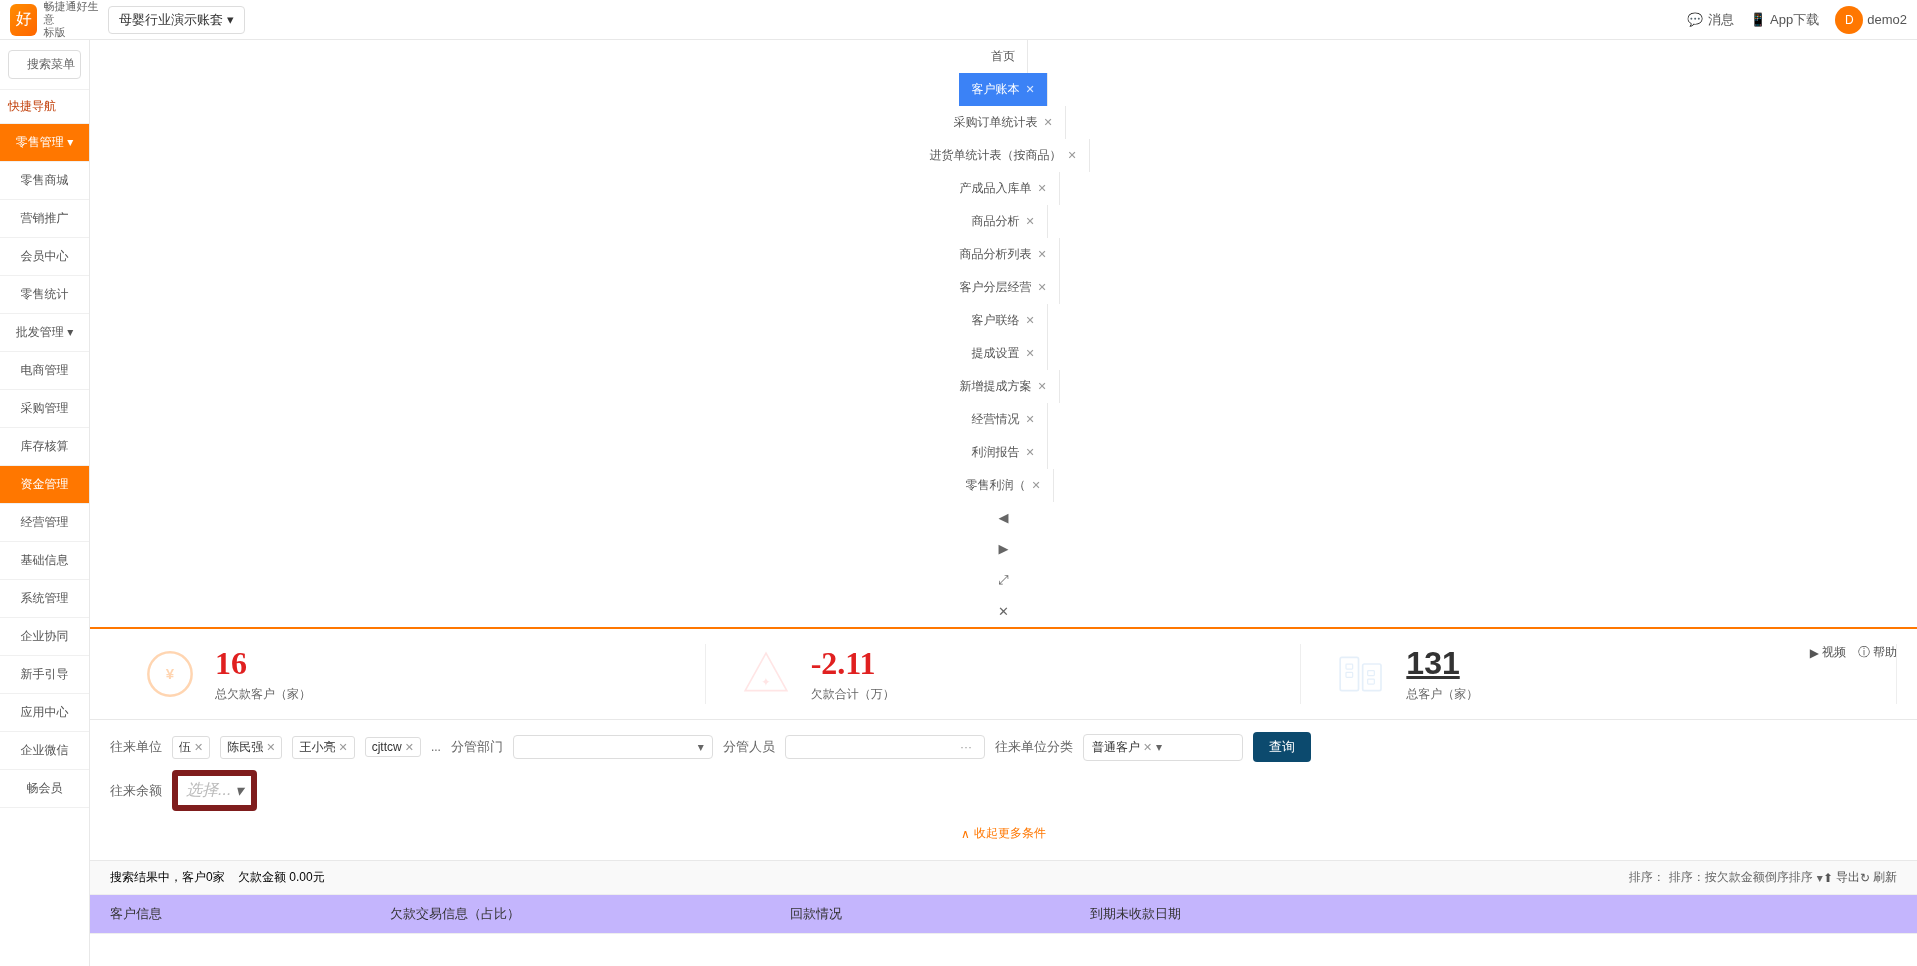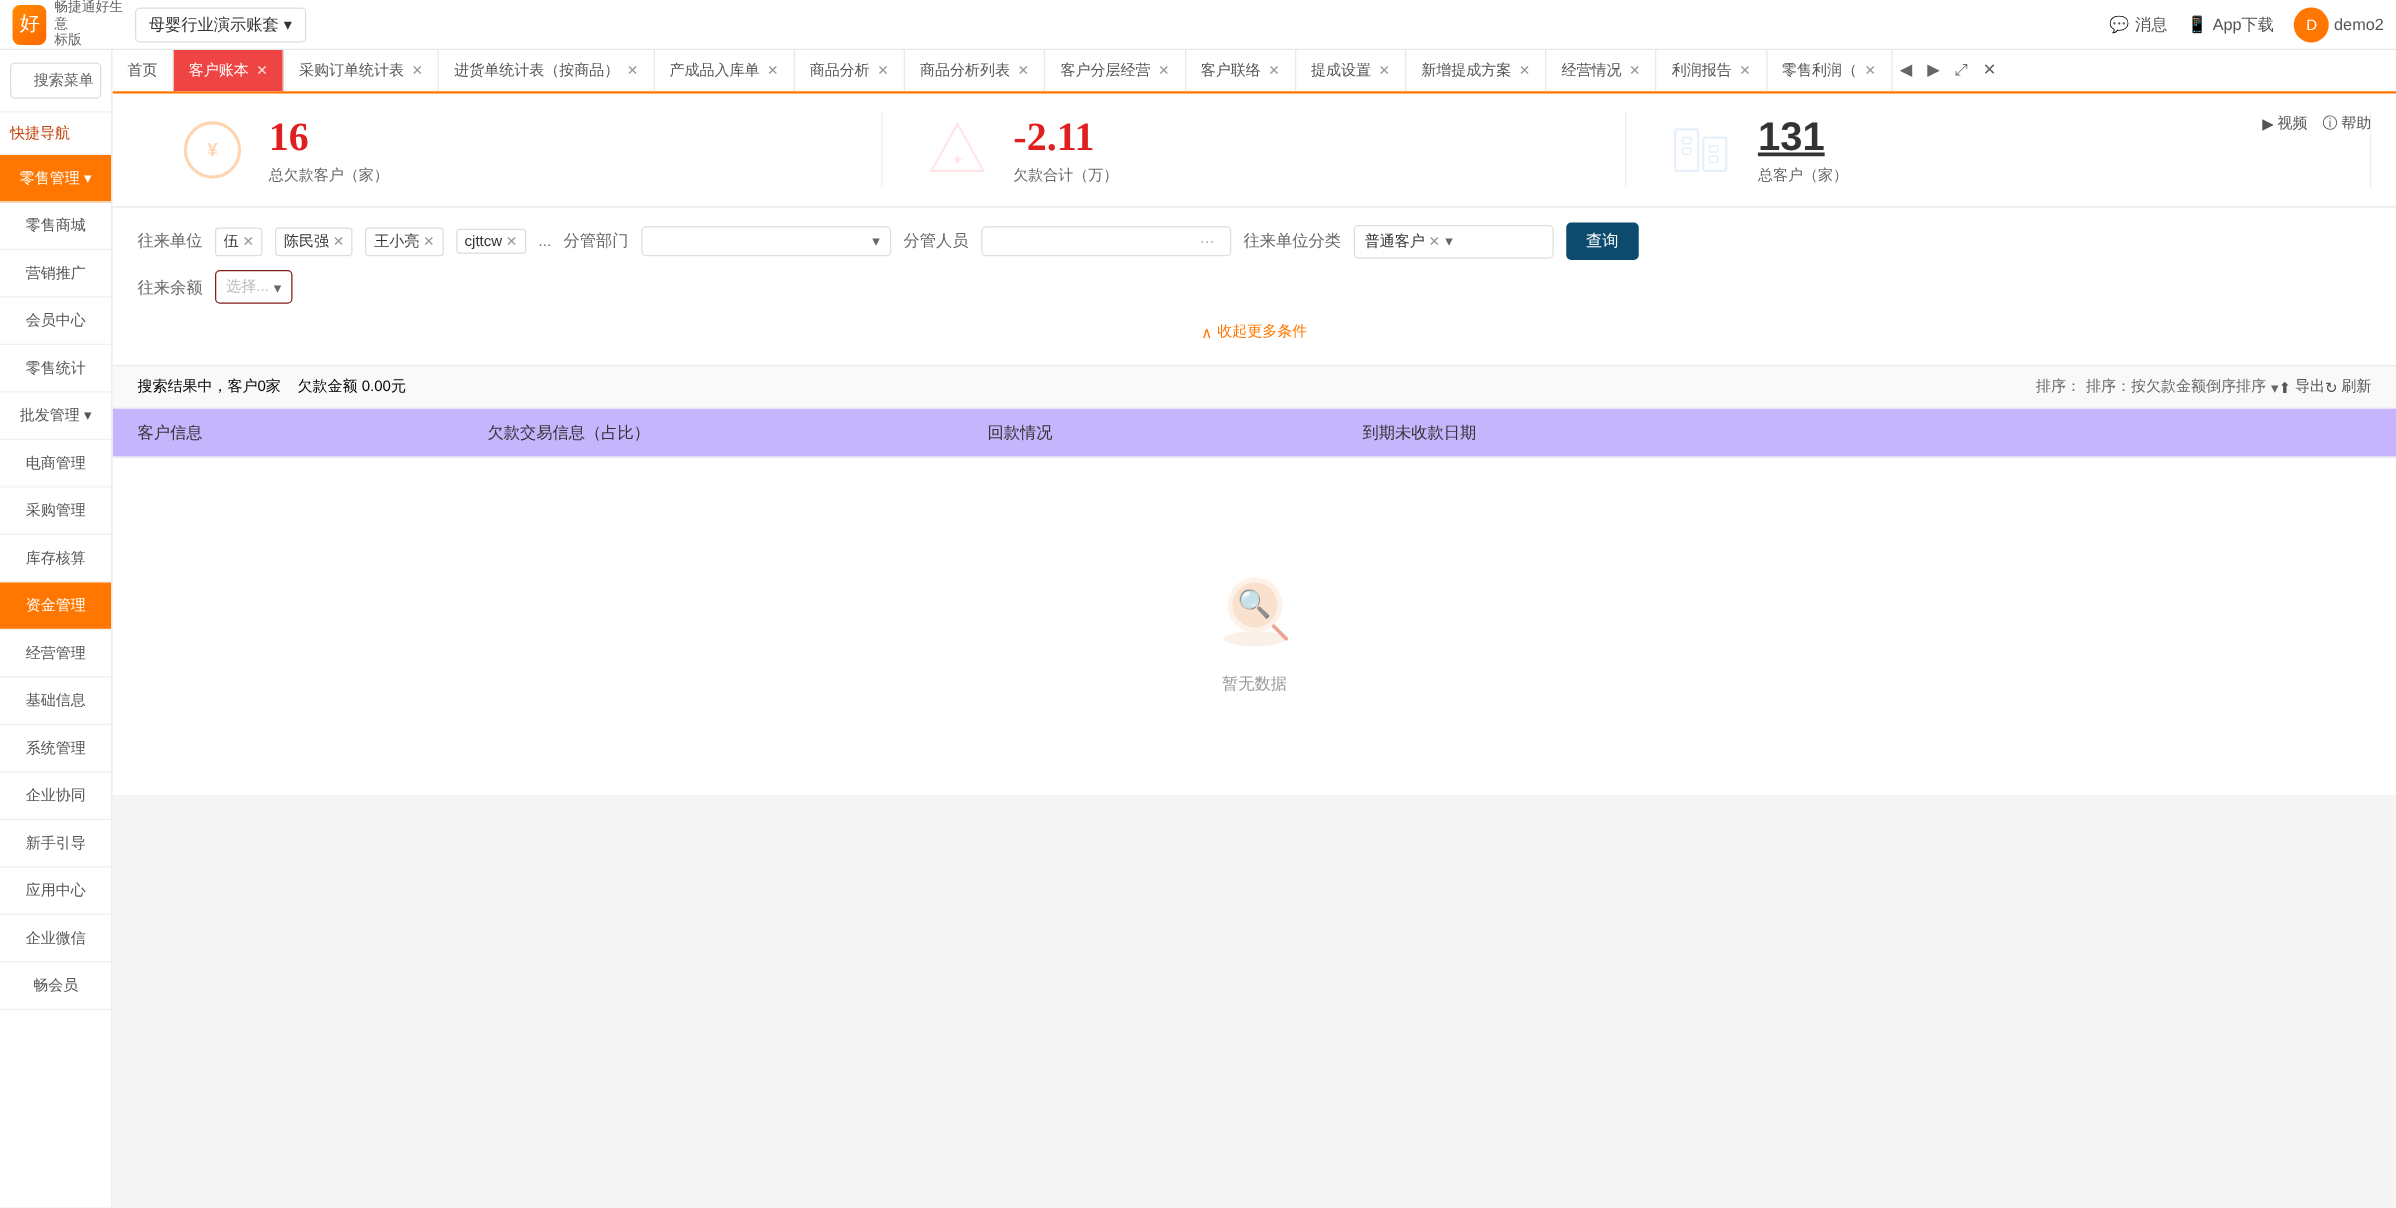--- a/index.html
+++ b/index.html
@@ -24,23 +24,23 @@
     .sidebar-search { padding: 10px 8px; border-bottom: 1px solid #f0f0f0; }
     .sidebar-search-btn { width: 100%; background: none; border: 1px solid #ddd; border-radius: 4px; padding: 5px; cursor: pointer; color: #666; font-size: 12px; text-align: right; }
     .sidebar-nav-btn { padding: 8px; cursor: pointer; color: #c2410c; font-size: 12px; border-bottom: 1px solid #f0f0f0; }
     .sidebar-item { padding: 10px 5px; text-align: center; cursor: pointer; color: #555; font-size: 12px; border-bottom: 1px solid #f0f0f0; }
     .sidebar-item.active { background: #ff7700; color: white; }
 
     
     .content-area { flex: 1; display: flex; flex-direction: column; overflow: hidden; }
 
     
-    .tab-bar { background: #fff; display: flex; align-items: flex-start; border-bottom: 2px solid #ff7700; flex-shrink: 0; overflow: hidden; }
+    .tab-bar { background: #fff; display: flex; align-items: center; border-bottom: 2px solid #ff7700; flex-shrink: 0; overflow: hidden; flex-direction: column; }
     .tab-item { display: flex; align-items: center; gap: 4px; padding: 8px 12px; cursor: pointer; font-size: 12px; color: #555; white-space: nowrap; border-right: 1px solid #e8e8e8; flex-shrink: 0; }
-    .tab-item.active { background: #ef4444; color: white; }
+    .tab-item.active { background: #3b82f6; color: white; }
     .tab-close { font-size: 11px; color: #999; cursor: pointer; margin-left: 2px; }
     .tab-item.active .tab-close { color: rgba(255,255,255,0.8); }
     .tab-nav-btn { padding: 8px 6px; cursor: pointer; color: #666; flex-shrink: 0; }
 
     
     .page-content { flex: 1; overflow-y: auto; background: #f5f5f5; }
 
     
     .stats-bar { background: #fff; display: flex; align-items: center; padding: 15px 20px; gap: 0; border-bottom: 1px solid #e8e8e8; position: relative; }
     .stat-item { display: flex; align-items: center; gap: 15px; flex: 1; padding: 0 30px; border-right: 1px solid #eee; }
@@ -74,21 +74,21 @@
     .results-actions { display: flex; align-items: center; gap: 0; font-size: 12px; color: #666; }
     .sort-selector { display: flex; align-items: center; gap: 4px; cursor: pointer; }
     .action-btn { display: flex; align-items: center; gap: 3px; cursor: pointer; color: #555; }
 
     
     .table-area { background: #fff; margin: 0; }
     .table-header { display: grid; grid-template-columns: 280px 400px 300px 1fr; background: #c4b5fd; padding: 10px 20px; border-bottom: 1px solid #eee; font-size: 13px; color: #333; font-weight: 500; }
     .table-empty { display: flex; flex-direction: column; align-items: center; justify-content: center; padding: 80px 20px; }
     .empty-icon { width: 80px; height: 80px; opacity: 0.7; margin-bottom: 12px; }
     .empty-text { color: #999; font-size: 13px; }
-    .balance-select { border: 1px solid #7f1d1d; border-radius: 4px; padding: 4px 8px; background: #fff; cursor: pointer; font-size: 12px; color: #666; display: flex; align-items: center; gap: 4px; }
+    .balance-select { border: 6px solid #7f1d1d; border-radius: 4px; padding: 4px 8px; background: #fff; cursor: pointer; font-size: 16px; color: #666; display: flex; align-items: center; gap: 4px; font-style: italic; }
   </style>
 </head>
 <body>
 
 <div class="top-bar">
   <div class="top-bar-left">
     <div class="logo-area">
       <div class="logo-icon">好</div>
       <div class="logo-text">
         <div>畅捷通好生意</div>

